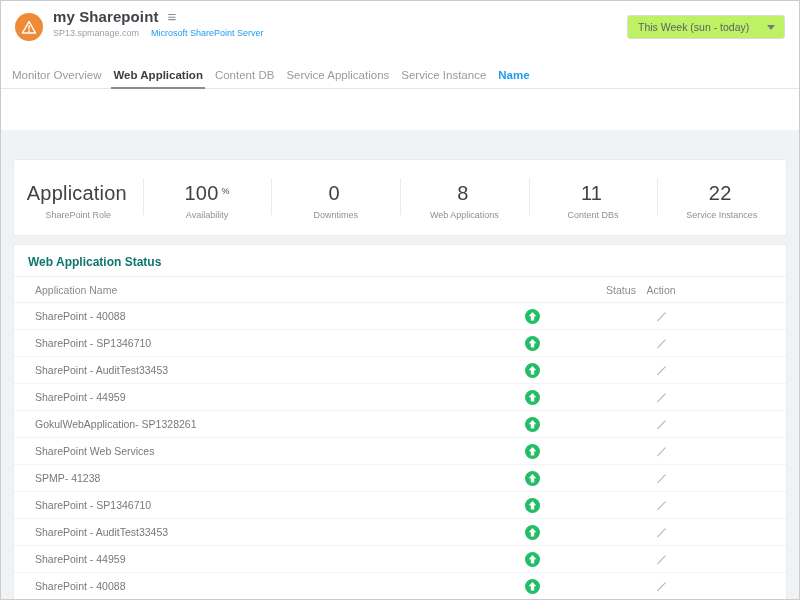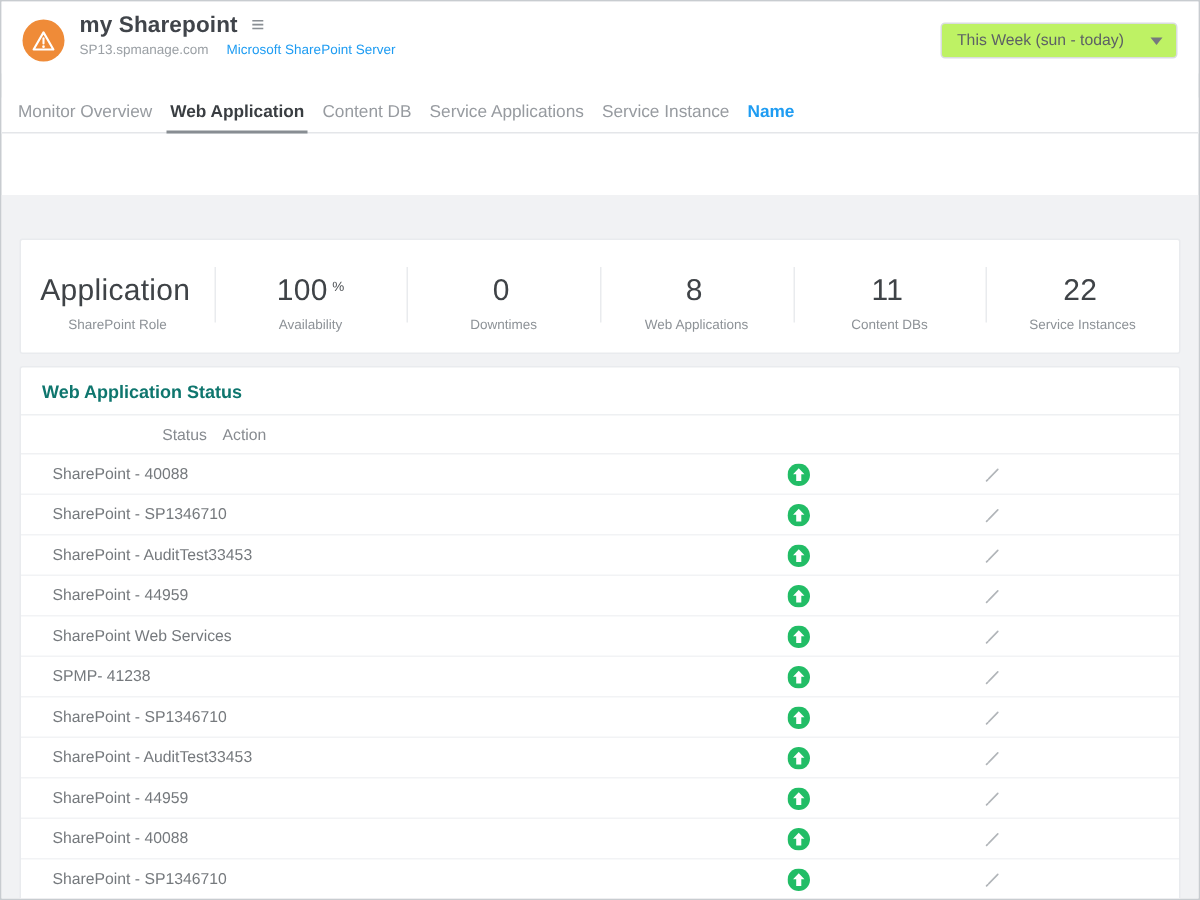--- a/index.html
+++ b/index.html
@@ -157,20 +157,21 @@
     </div>
     <div class="stat-label">Service Instances</div>
   </div>
 </div>
 
     <div class="card table-card">
       <div class="table-title-row">
         <span class="table-title">Web Application Status</span>
       </div>
       <div class="thead">
+        <div class="c-name">Application Name</div>
         <div class="c-icon"></div>
         <div class="c-gap"></div>
         <div class="c-status">Status</div>
         <div class="c-action">Action</div>
       </div>
       <div id="table-body">
 
   <div class="trow">
     <div class="c-name">SharePoint - 40088</div>
     <div class="c-icon">
@@ -244,20 +245,39 @@
     <div class="c-action">
       <span class="pencil-btn">
         <svg width="13" height="13" viewBox="0 0 13 13">
           <path d="M4.2 9.1 L10.2 2.9" stroke="#b1b5b9" stroke-width="1.1" stroke-linecap="round" fill="none"></path>
           <path d="M2.7 10.6 L3.6 9.7" stroke="#b1b5b9" stroke-width="1.1" stroke-linecap="round" fill="none"></path>
         </svg>
       </span>
     </div>
   </div>
 
+  <div class="trow">
+    <div class="c-name">GokulWebApplication- SP1328261</div>
+    <div class="c-icon">
+      <svg width="15" height="15" viewBox="0 0 15 15">
+        <circle cx="7.5" cy="7.5" r="7.5" class="up-circle" fill="#22bd66"></circle>
+        <path d="M7.5 3.1 L11.3 7.2 H9.2 V11.6 H5.8 V7.2 H3.7 Z" fill="#fff"></path>
+      </svg>
+    </div>
+    <div class="c-gap"></div>
+    <div class="c-status"></div>
+    <div class="c-action">
+      <span class="pencil-btn">
+        <svg width="13" height="13" viewBox="0 0 13 13">
+          <path d="M4.2 9.1 L10.2 2.9" stroke="#b1b5b9" stroke-width="1.1" stroke-linecap="round" fill="none"></path>
+          <path d="M2.7 10.6 L3.6 9.7" stroke="#b1b5b9" stroke-width="1.1" stroke-linecap="round" fill="none"></path>
+        </svg>
+      </span>
+    </div>
+  </div>
 
   <div class="trow">
     <div class="c-name">SharePoint Web Services</div>
     <div class="c-icon">
       <svg width="15" height="15" viewBox="0 0 15 15">
         <circle cx="7.5" cy="7.5" r="7.5" class="up-circle" fill="#22bd66"></circle>
         <path d="M7.5 3.1 L11.3 7.2 H9.2 V11.6 H5.8 V7.2 H3.7 Z" fill="#fff"></path>
       </svg>
     </div>
     <div class="c-gap"></div>

